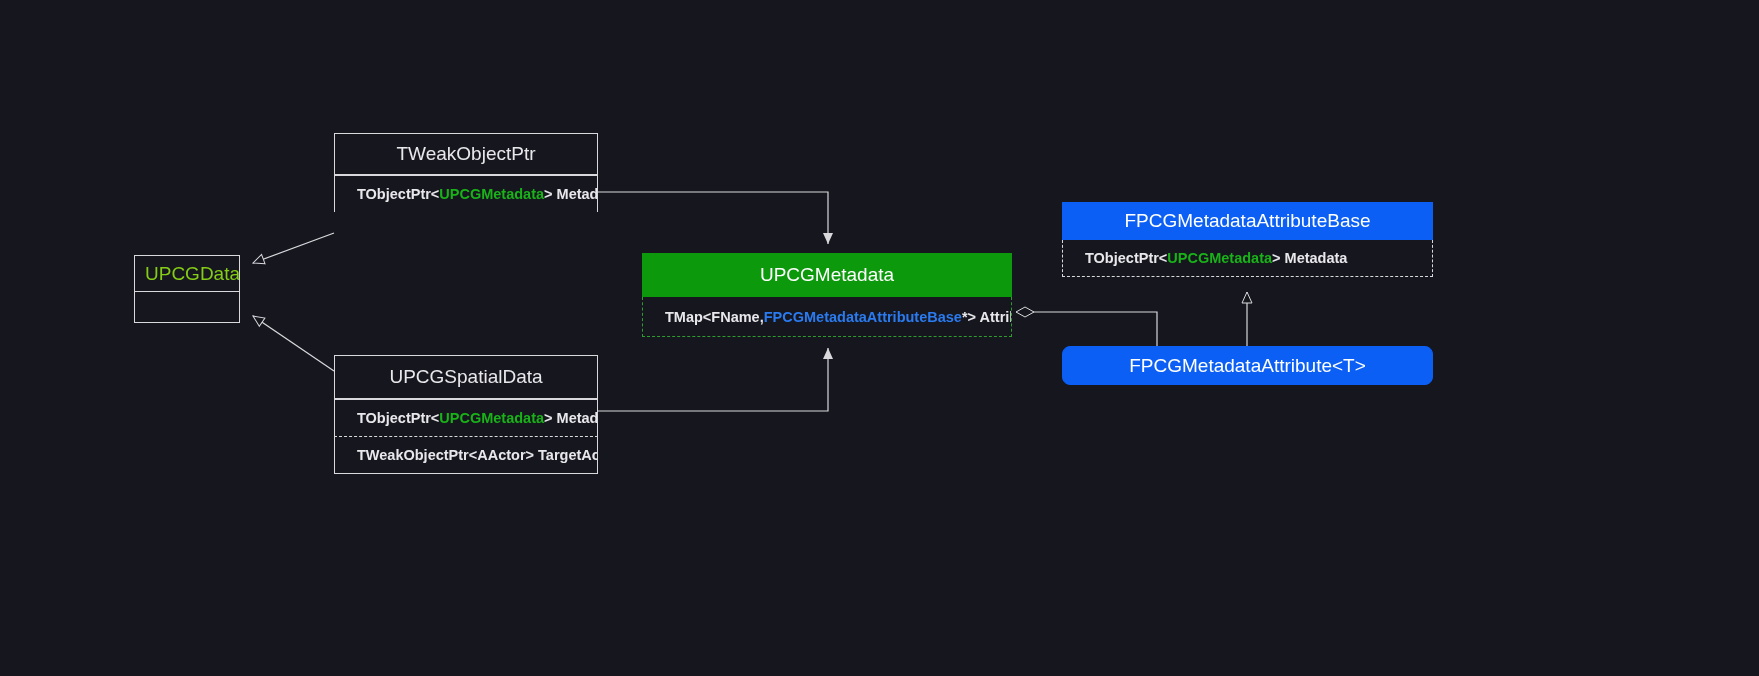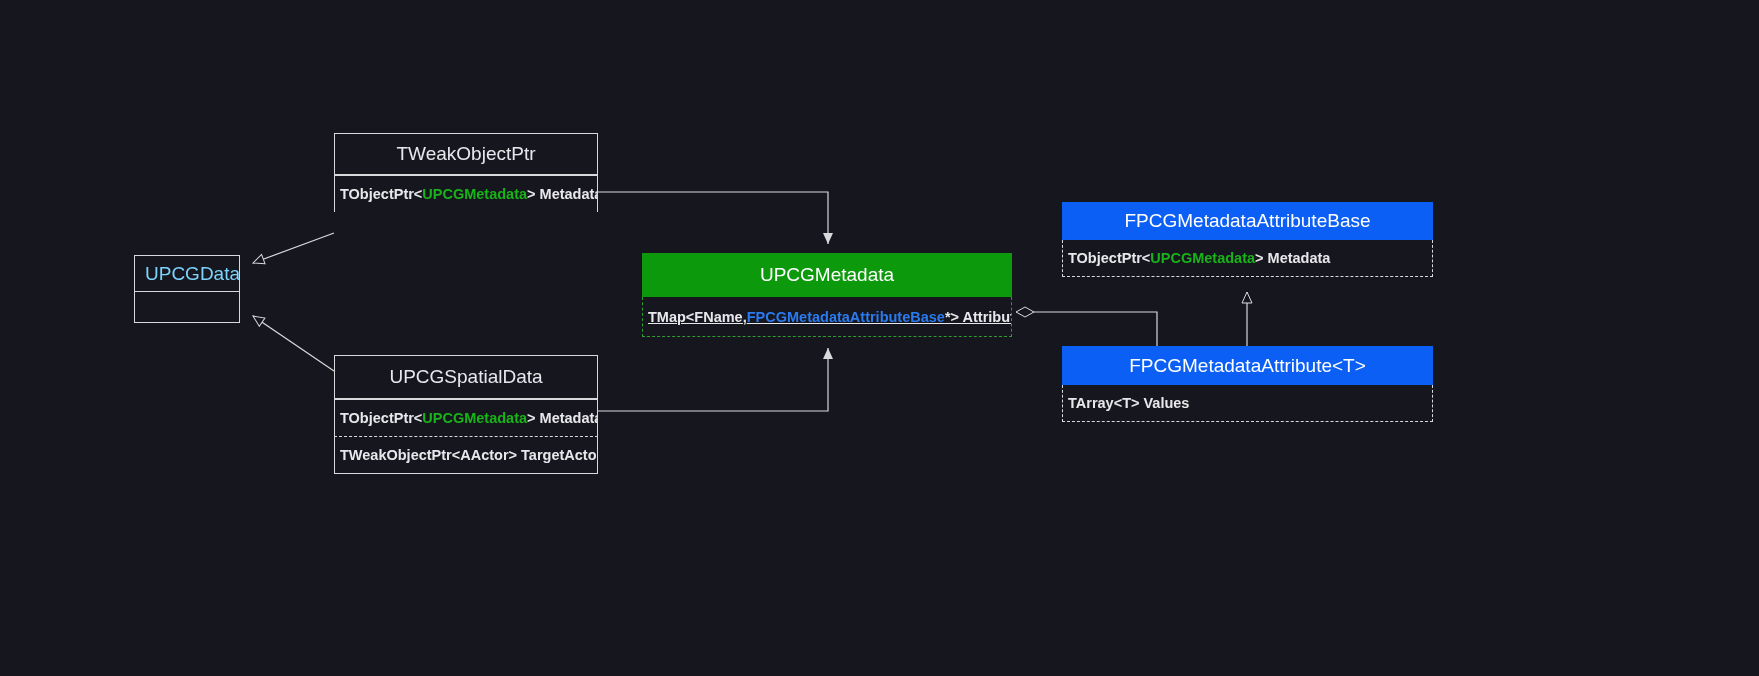--- a/index.html
+++ b/index.html
@@ -36,28 +36,28 @@
     display: flex;
     align-items: center;
     justify-content: center;
   }
   .uml-row {
     box-sizing: border-box;
     white-space: nowrap;
     overflow: hidden;
     display: flex;
     align-items: center;
-    padding-left: 5px;
+    padding-left: 22px;
   }
 
   
   .style-plain .uml-title {
     border: 1px solid #d8d8dd;
     background: #16161e;
-    color: #7dd3fc;
+    color: #84cc16;
     font-size: 19px;
     font-weight: 400;
     justify-content: flex-start;
     padding-left: 10px;
   }
   .style-plain .uml-row {
     border: 1px solid #d8d8dd;
     border-top: none;
     background: #16161e;
   }
@@ -173,34 +173,31 @@
       <span class="link-green">UPCGMetadata</span>
       <span class="plain-txt">&gt; Metadata</span>
   </div>
   <div class="uml-row sep last" style="height:38px;">
     <span class="plain-txt">TWeakObjectPtr&lt;AActor&gt; TargetActor</span>
   </div>
 </div>
 
 <div class="uml-class style-green" style="left:642px; top:253px; width:370px;">
   <div class="uml-title" style="height:44px;">UPCGMetadata</div>
-  <div class="uml-row" style="height:40px;text-decoration:underline;">
+  <div class="uml-row" style="height:40px;">
     <span class="plain-txt">TMap&lt;FName, </span>
       <span class="link-blue">FPCGMetadataAttributeBase</span>
       <span class="plain-txt">*&gt; Attributes</span>
   </div>
 </div>
 
 <div class="uml-class style-blue" style="left:1062px; top:202px; width:371px;">
   <div class="uml-title" style="height:38px;">FPCGMetadataAttributeBase</div>
   <div class="uml-row" style="height:37px;">
     <span class="plain-txt">TObjectPtr&lt;</span>
       <span class="link-green">UPCGMetadata</span>
       <span class="plain-txt">&gt; Metadata</span>
   </div>
 </div>
 
 <div class="uml-class style-blue" style="left:1062px; top:346px; width:371px;">
-  <div class="uml-title" style="height:39px;">FPCGMetadataAttribute&lt;T&gt;</div>
-  <div class="uml-row" style="height:37px;">
-    <span class="plain-txt">TArray&lt;T&gt; Values</span>
-  </div>
+  <div class="uml-title" style="height:39px;border-radius:8px;">FPCGMetadataAttribute&lt;T&gt;</div>
 </div>
 
 </body></html>

